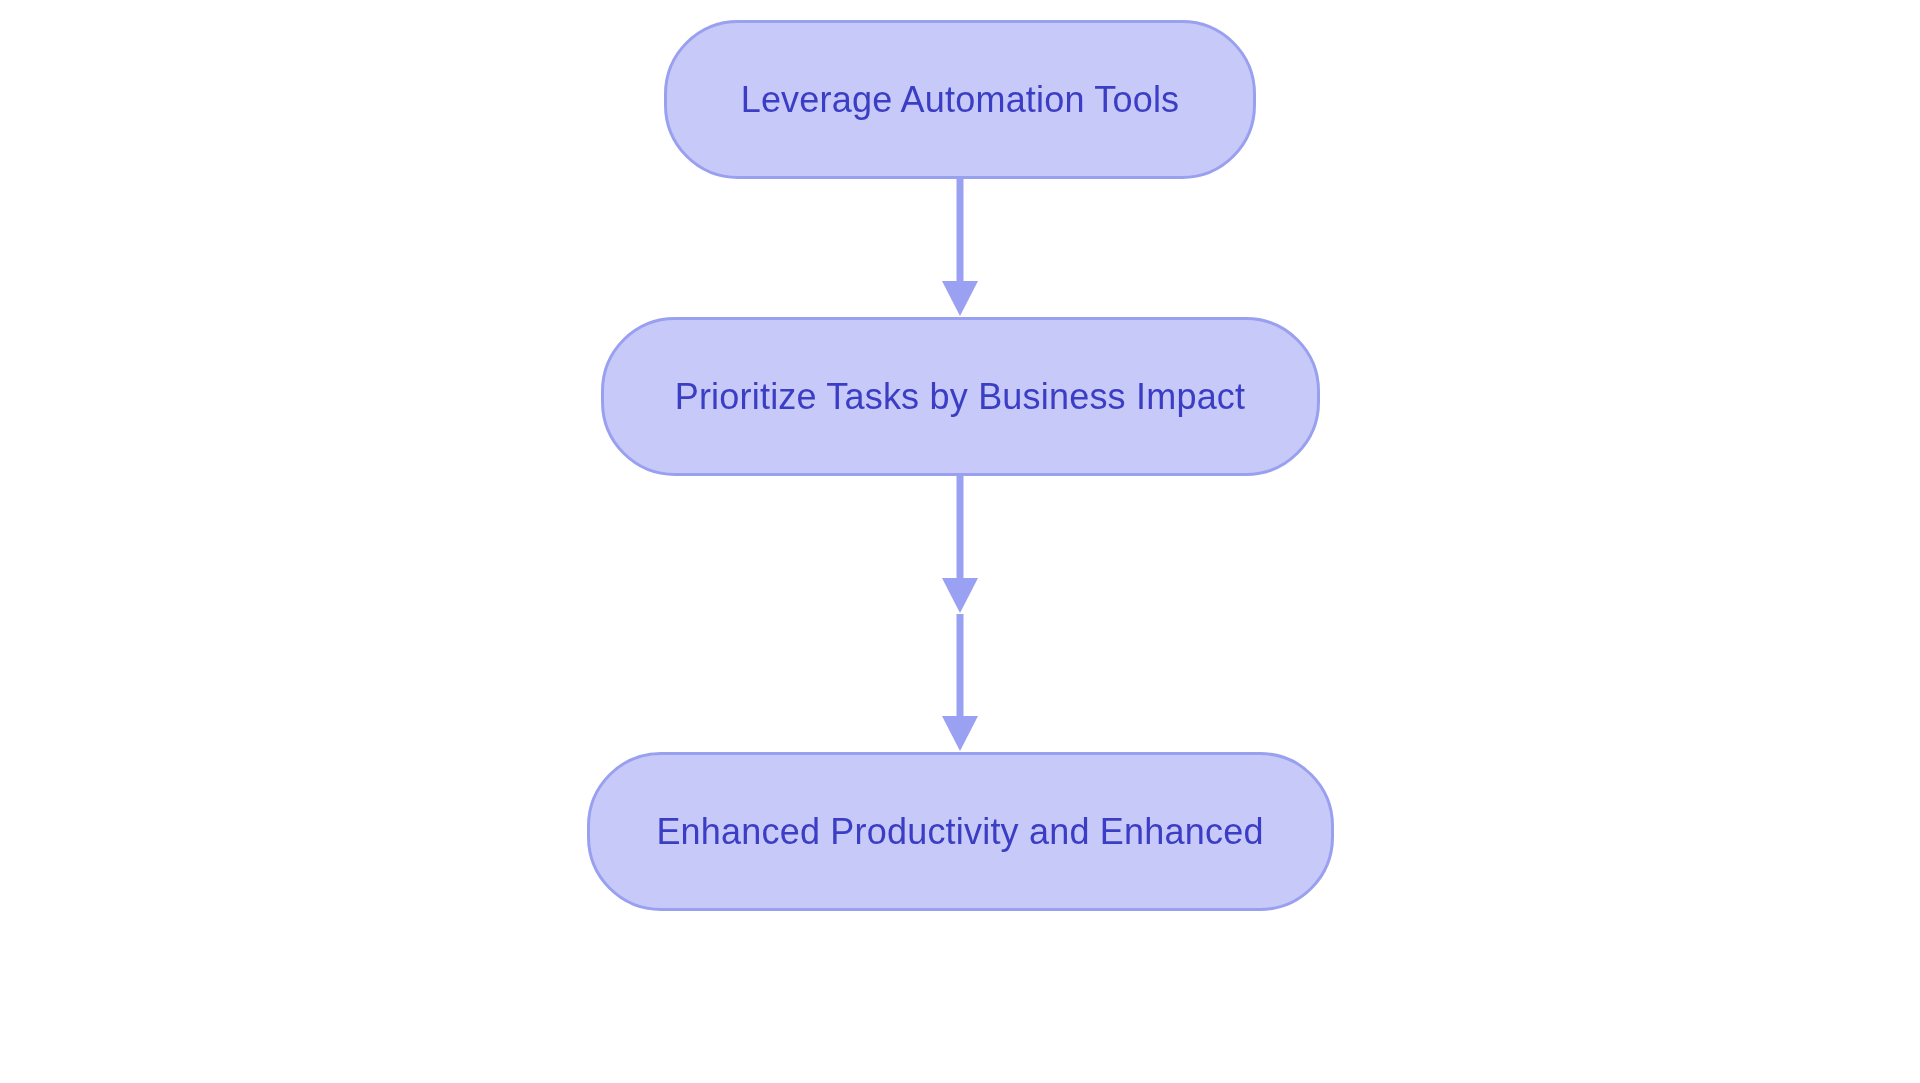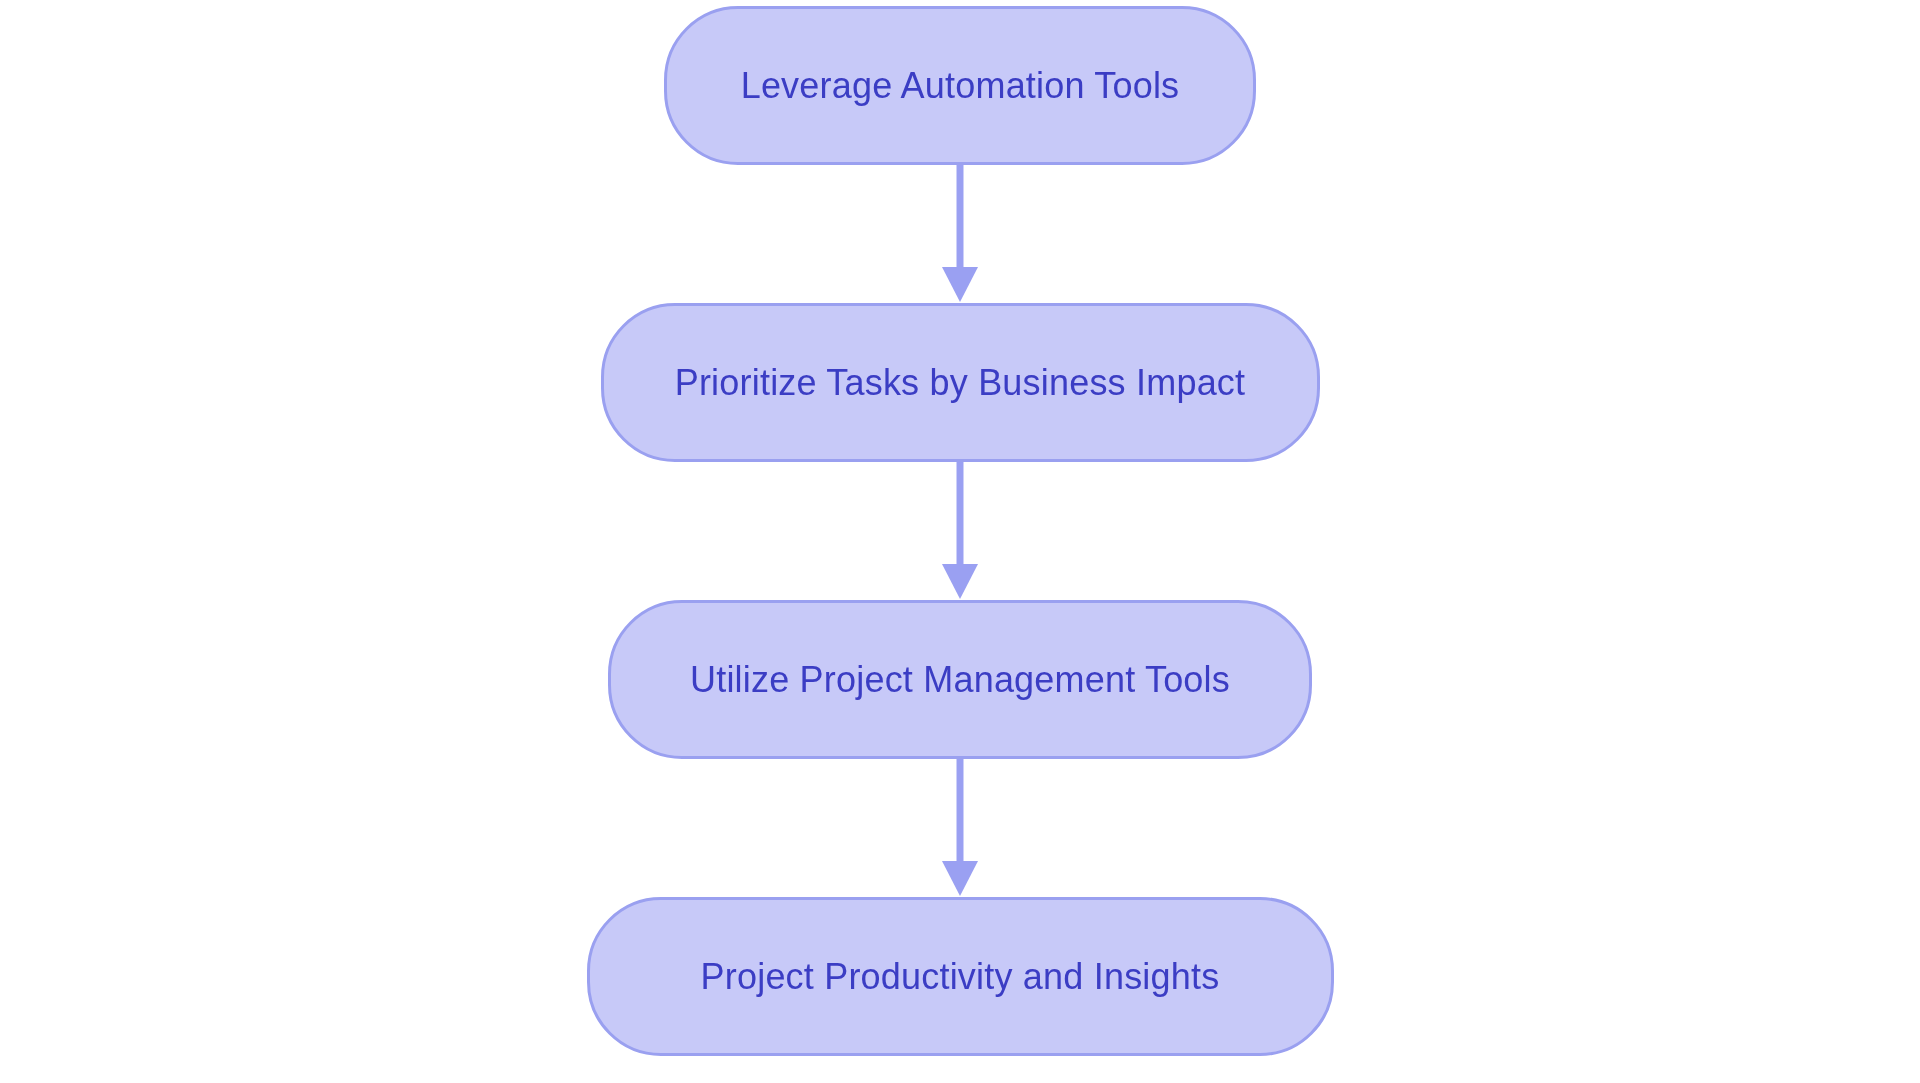--- a/index.html
+++ b/index.html
@@ -11,21 +11,21 @@
   }
   *{margin:0;padding:0;box-sizing:border-box;}
   html,body{
     width:1920px;height:1083px;
     background:var(--background);
     overflow:hidden;
     font-family:"Liberation Sans","DejaVu Sans",sans-serif;
   }
   .canvas{
     width:1920px;height:1083px;
-    padding-top:6px;
+    padding-top:20px;
     display:flex;
     flex-direction:column;
     align-items:center;
   }
   .flow-node{
     height:159px;
     border-radius:74px;
     background:var(--node-fill);
     border:3px solid var(--node-border);
     display:flex;
@@ -64,26 +64,23 @@
 
   <div class="flow-node n2">
     <span>Prioritize Tasks by Business Impact</span>
   </div>
 
   <svg class="flow-arrow" width="40" height="138" viewBox="0 0 40 138" aria-hidden="true">
     <line x1="20" y1="0" x2="20" y2="106" stroke="currentColor" stroke-width="7"></line>
     <polygon points="2,102 38,102 20,137" fill="currentColor"></polygon>
   </svg>
 
-  <div class="flow-node n3">
-    <span>Utilize Project Management Tools</span>
-  </div>
 
   <svg class="flow-arrow" width="40" height="138" viewBox="0 0 40 138" aria-hidden="true">
     <line x1="20" y1="0" x2="20" y2="106" stroke="currentColor" stroke-width="7"></line>
     <polygon points="2,102 38,102 20,137" fill="currentColor"></polygon>
   </svg>
 
   <div class="flow-node n4">
-    <span>Project Productivity and Insights</span>
+    <span>Enhanced Productivity and Enhanced</span>
   </div>
 
 </div>
 
 </body></html>

